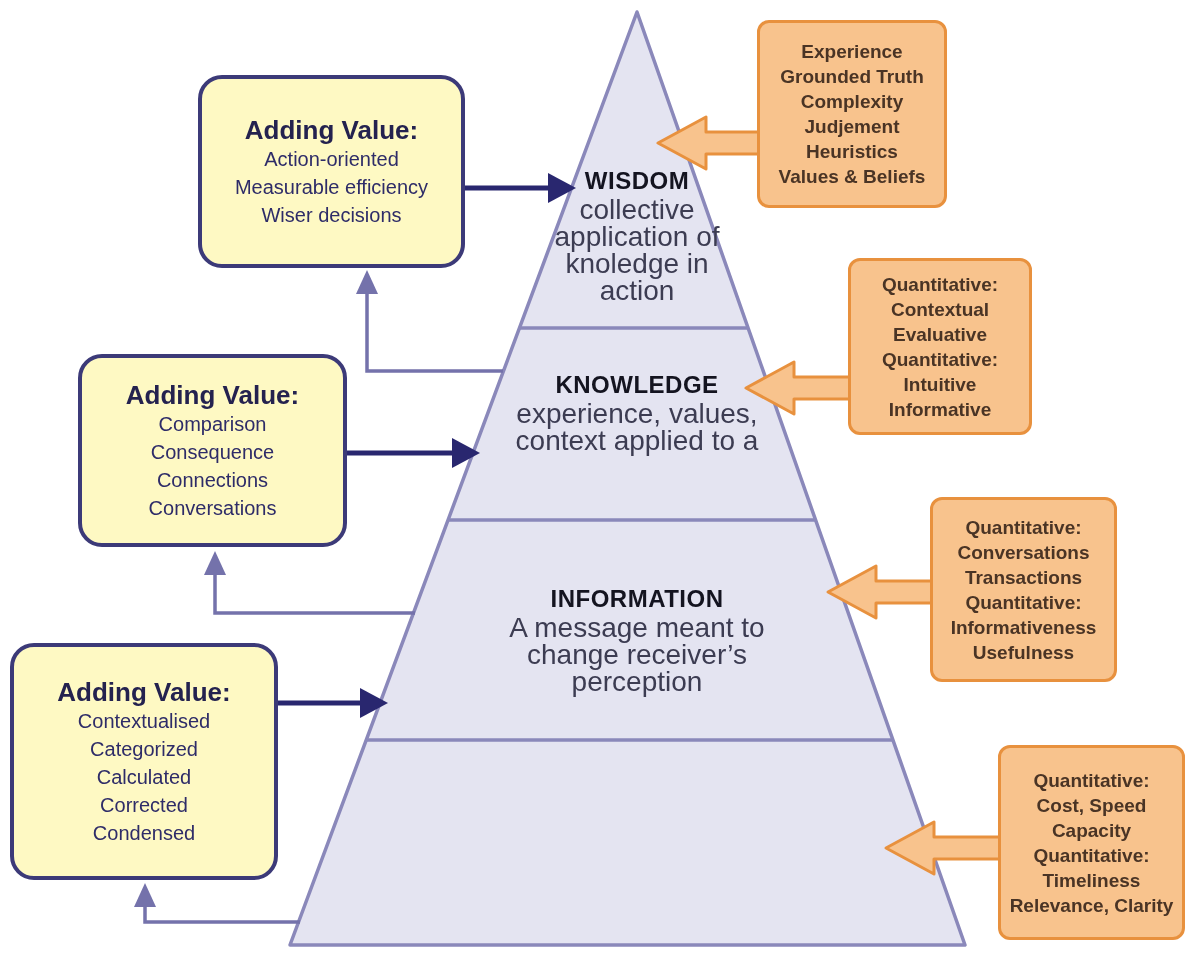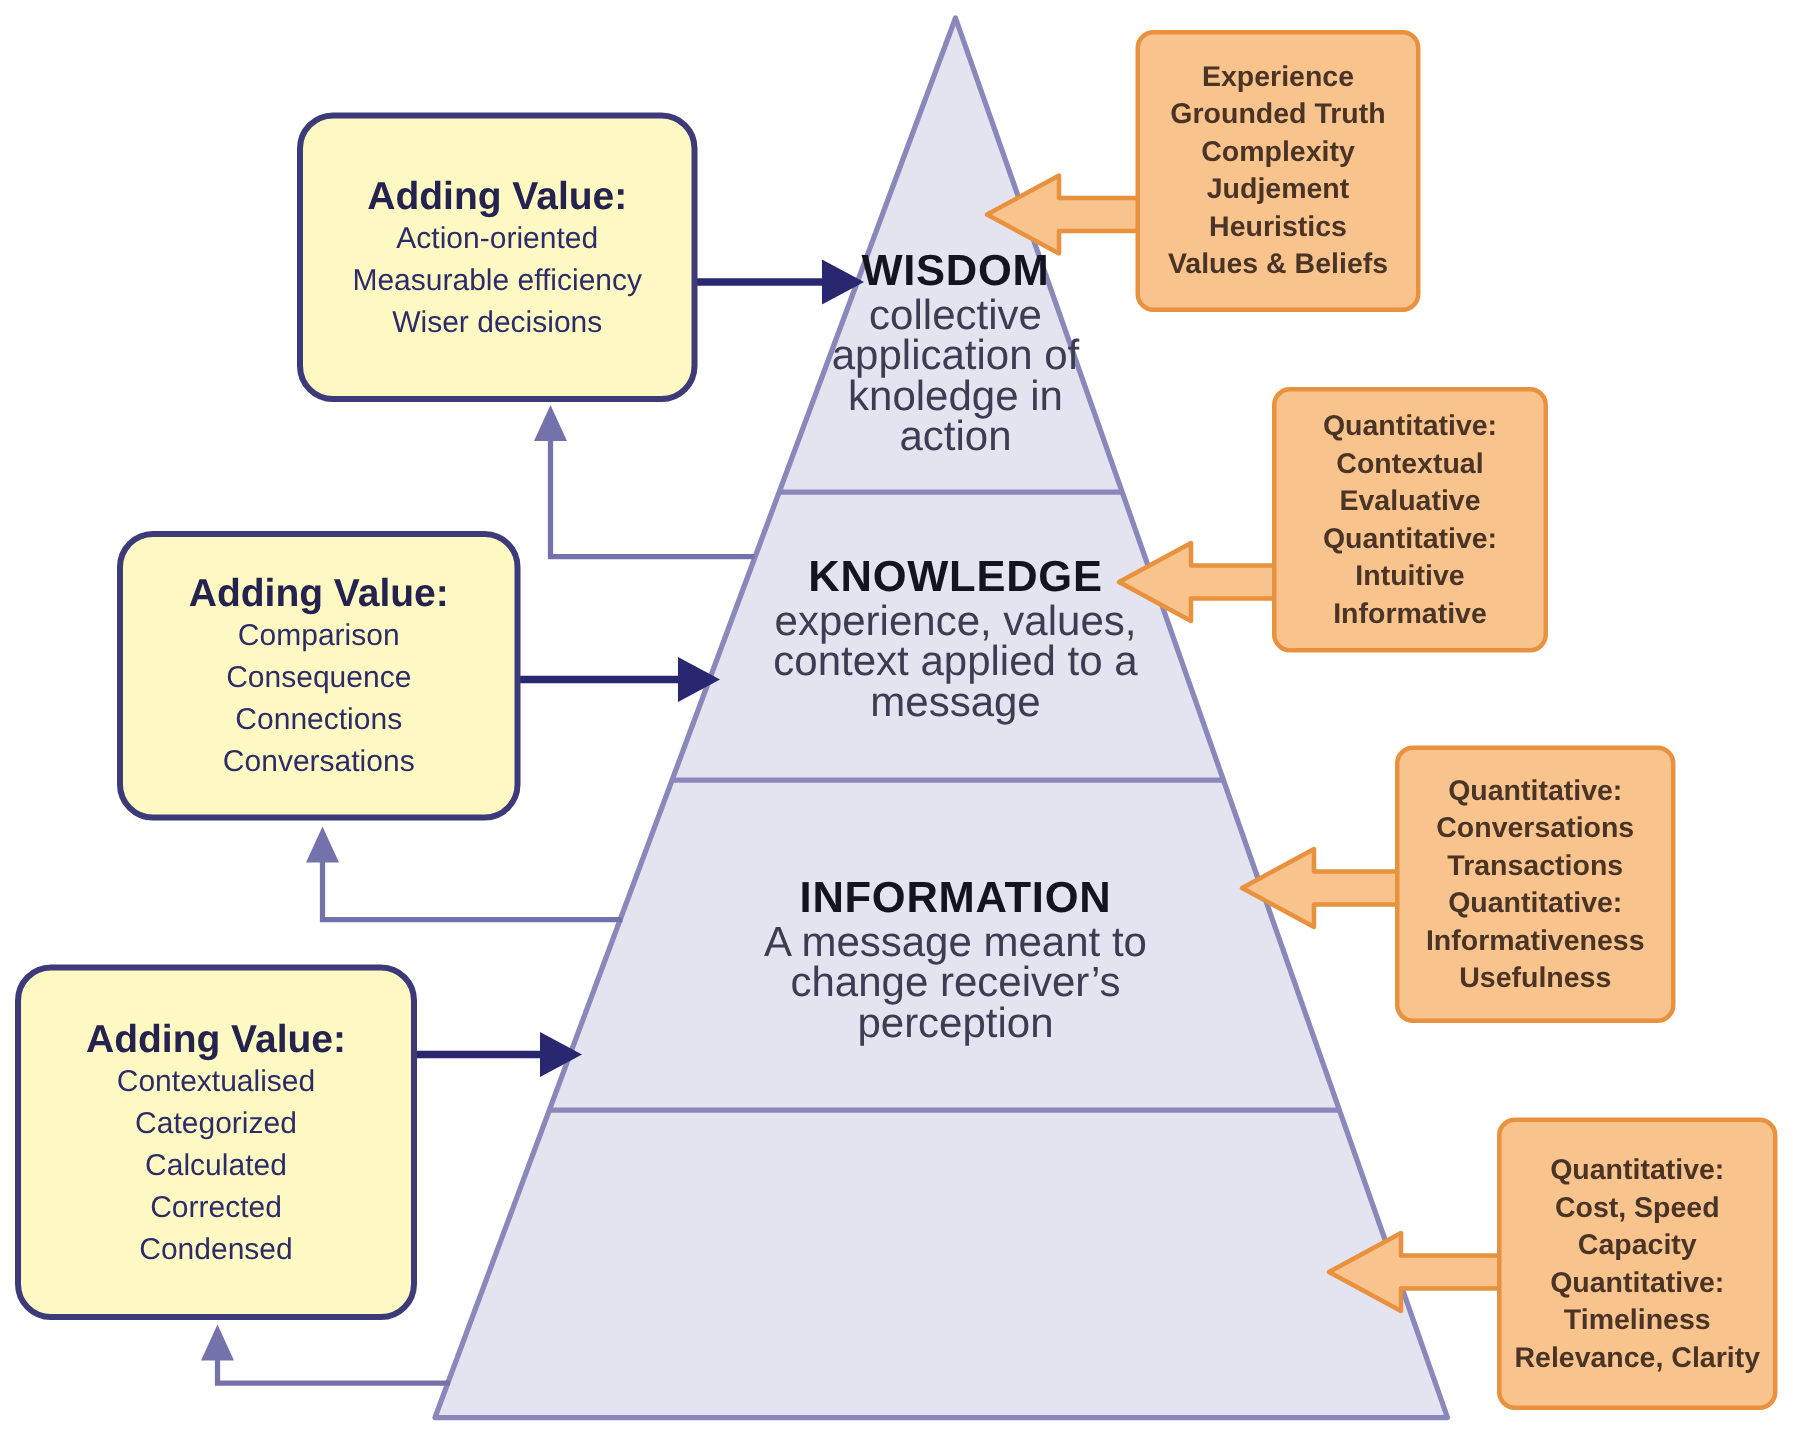--- a/index.html
+++ b/index.html
@@ -30,21 +30,21 @@
     text-align:center;color:#4a3425;
   }
   .obox-line{font-size:19px;line-height:25px;font-weight:700;}
   #obox1{left:757px;top:20px;width:190px;height:188px;}
   #obox2{left:848px;top:258px;width:184px;height:177px;}
   #obox3{left:930px;top:497px;width:187px;height:185px;}
   #obox4{left:998px;top:745px;width:187px;height:195px;}
 
   
   .level-block{position:absolute;width:320px;text-align:center;}
-  .level-title{font-size:29px;font-weight:700;color:#141420;line-height:30px;letter-spacing:0.5px;}
+  .level-title{font-size:24px;font-weight:700;color:#141420;line-height:30px;letter-spacing:0.5px;}
   .level-line{font-size:28px;line-height:27px;color:#3c3c52;}
   #lv-wisdom{left:477px;top:166px;}
   #lv-knowledge{left:477px;top:370px;}
   #lv-information{left:477px;top:584px;}
   #lv-data{left:477px;top:788px;}
 </style>
 </head>
 <body>
 
 <div id="canvas">
@@ -153,21 +153,20 @@
     <div class="level-line">collective</div>
     <div class="level-line">application of</div>
     <div class="level-line">knoledge in</div>
     <div class="level-line">action</div>
   </div>
 
   <div class="level-block" id="lv-knowledge">
     <div class="level-title">KNOWLEDGE</div>
     <div class="level-line">experience, values,</div>
     <div class="level-line">context applied to a</div>
-    <div class="level-line">message</div>
   </div>
 
   <div class="level-block" id="lv-information">
     <div class="level-title">INFORMATION</div>
     <div class="level-line">A message meant to</div>
     <div class="level-line">change receiver’s</div>
     <div class="level-line">perception</div>
   </div>
 
 

